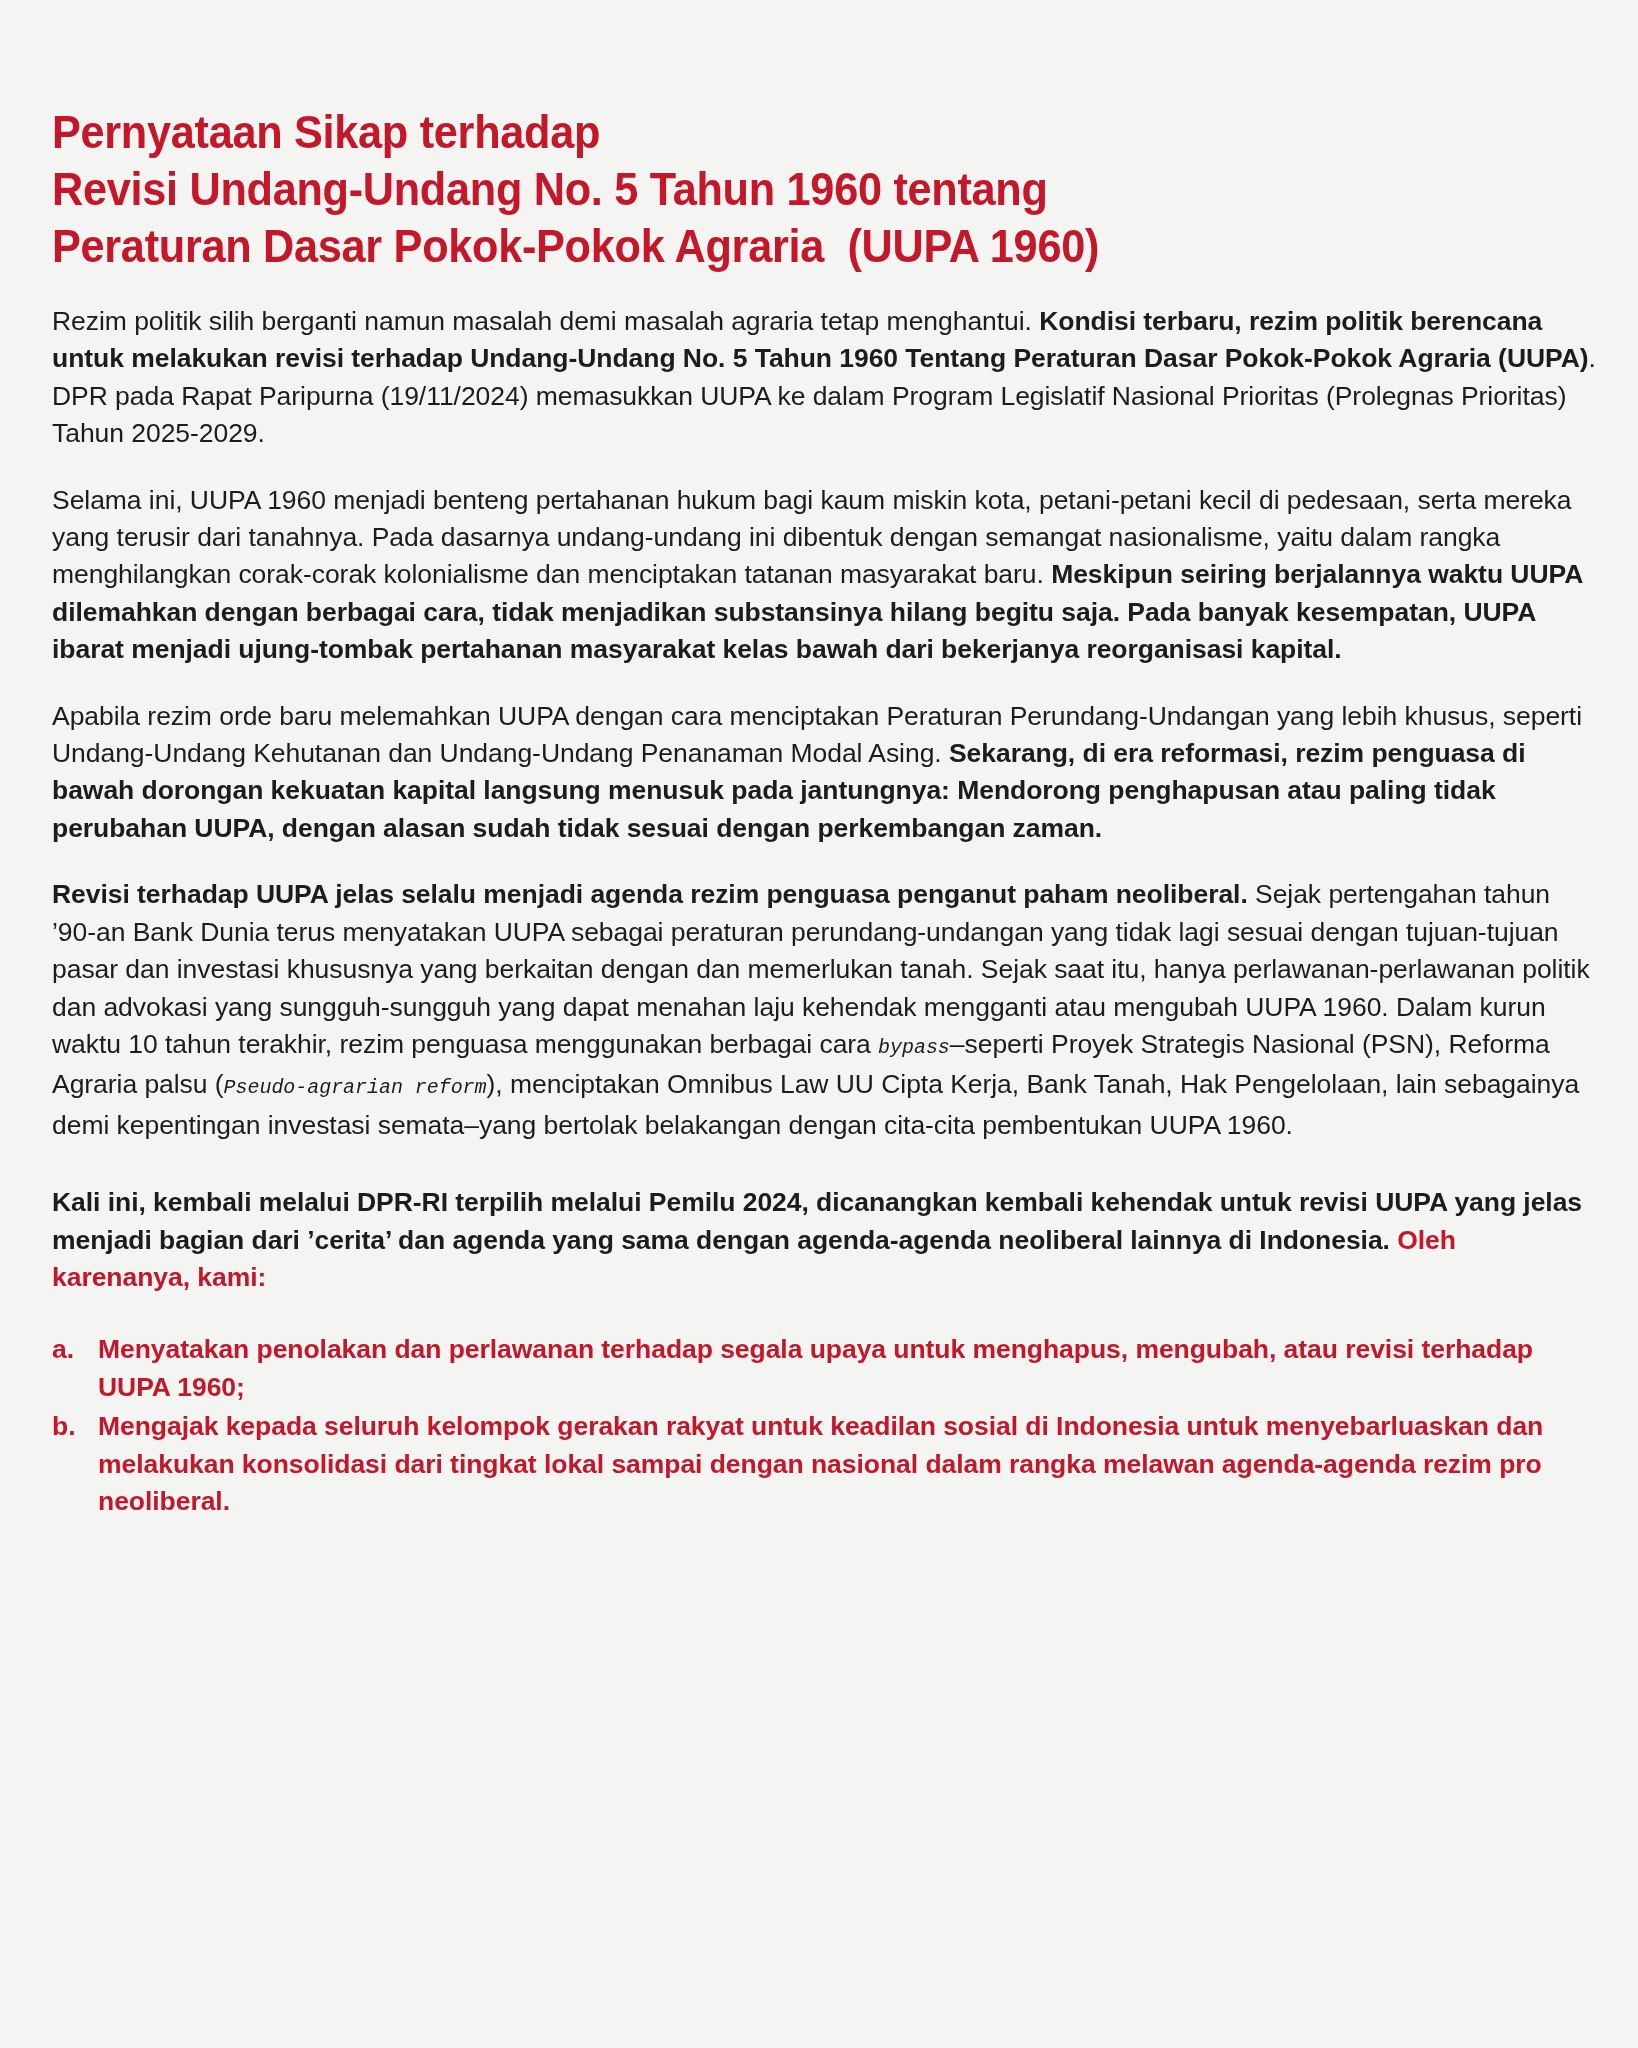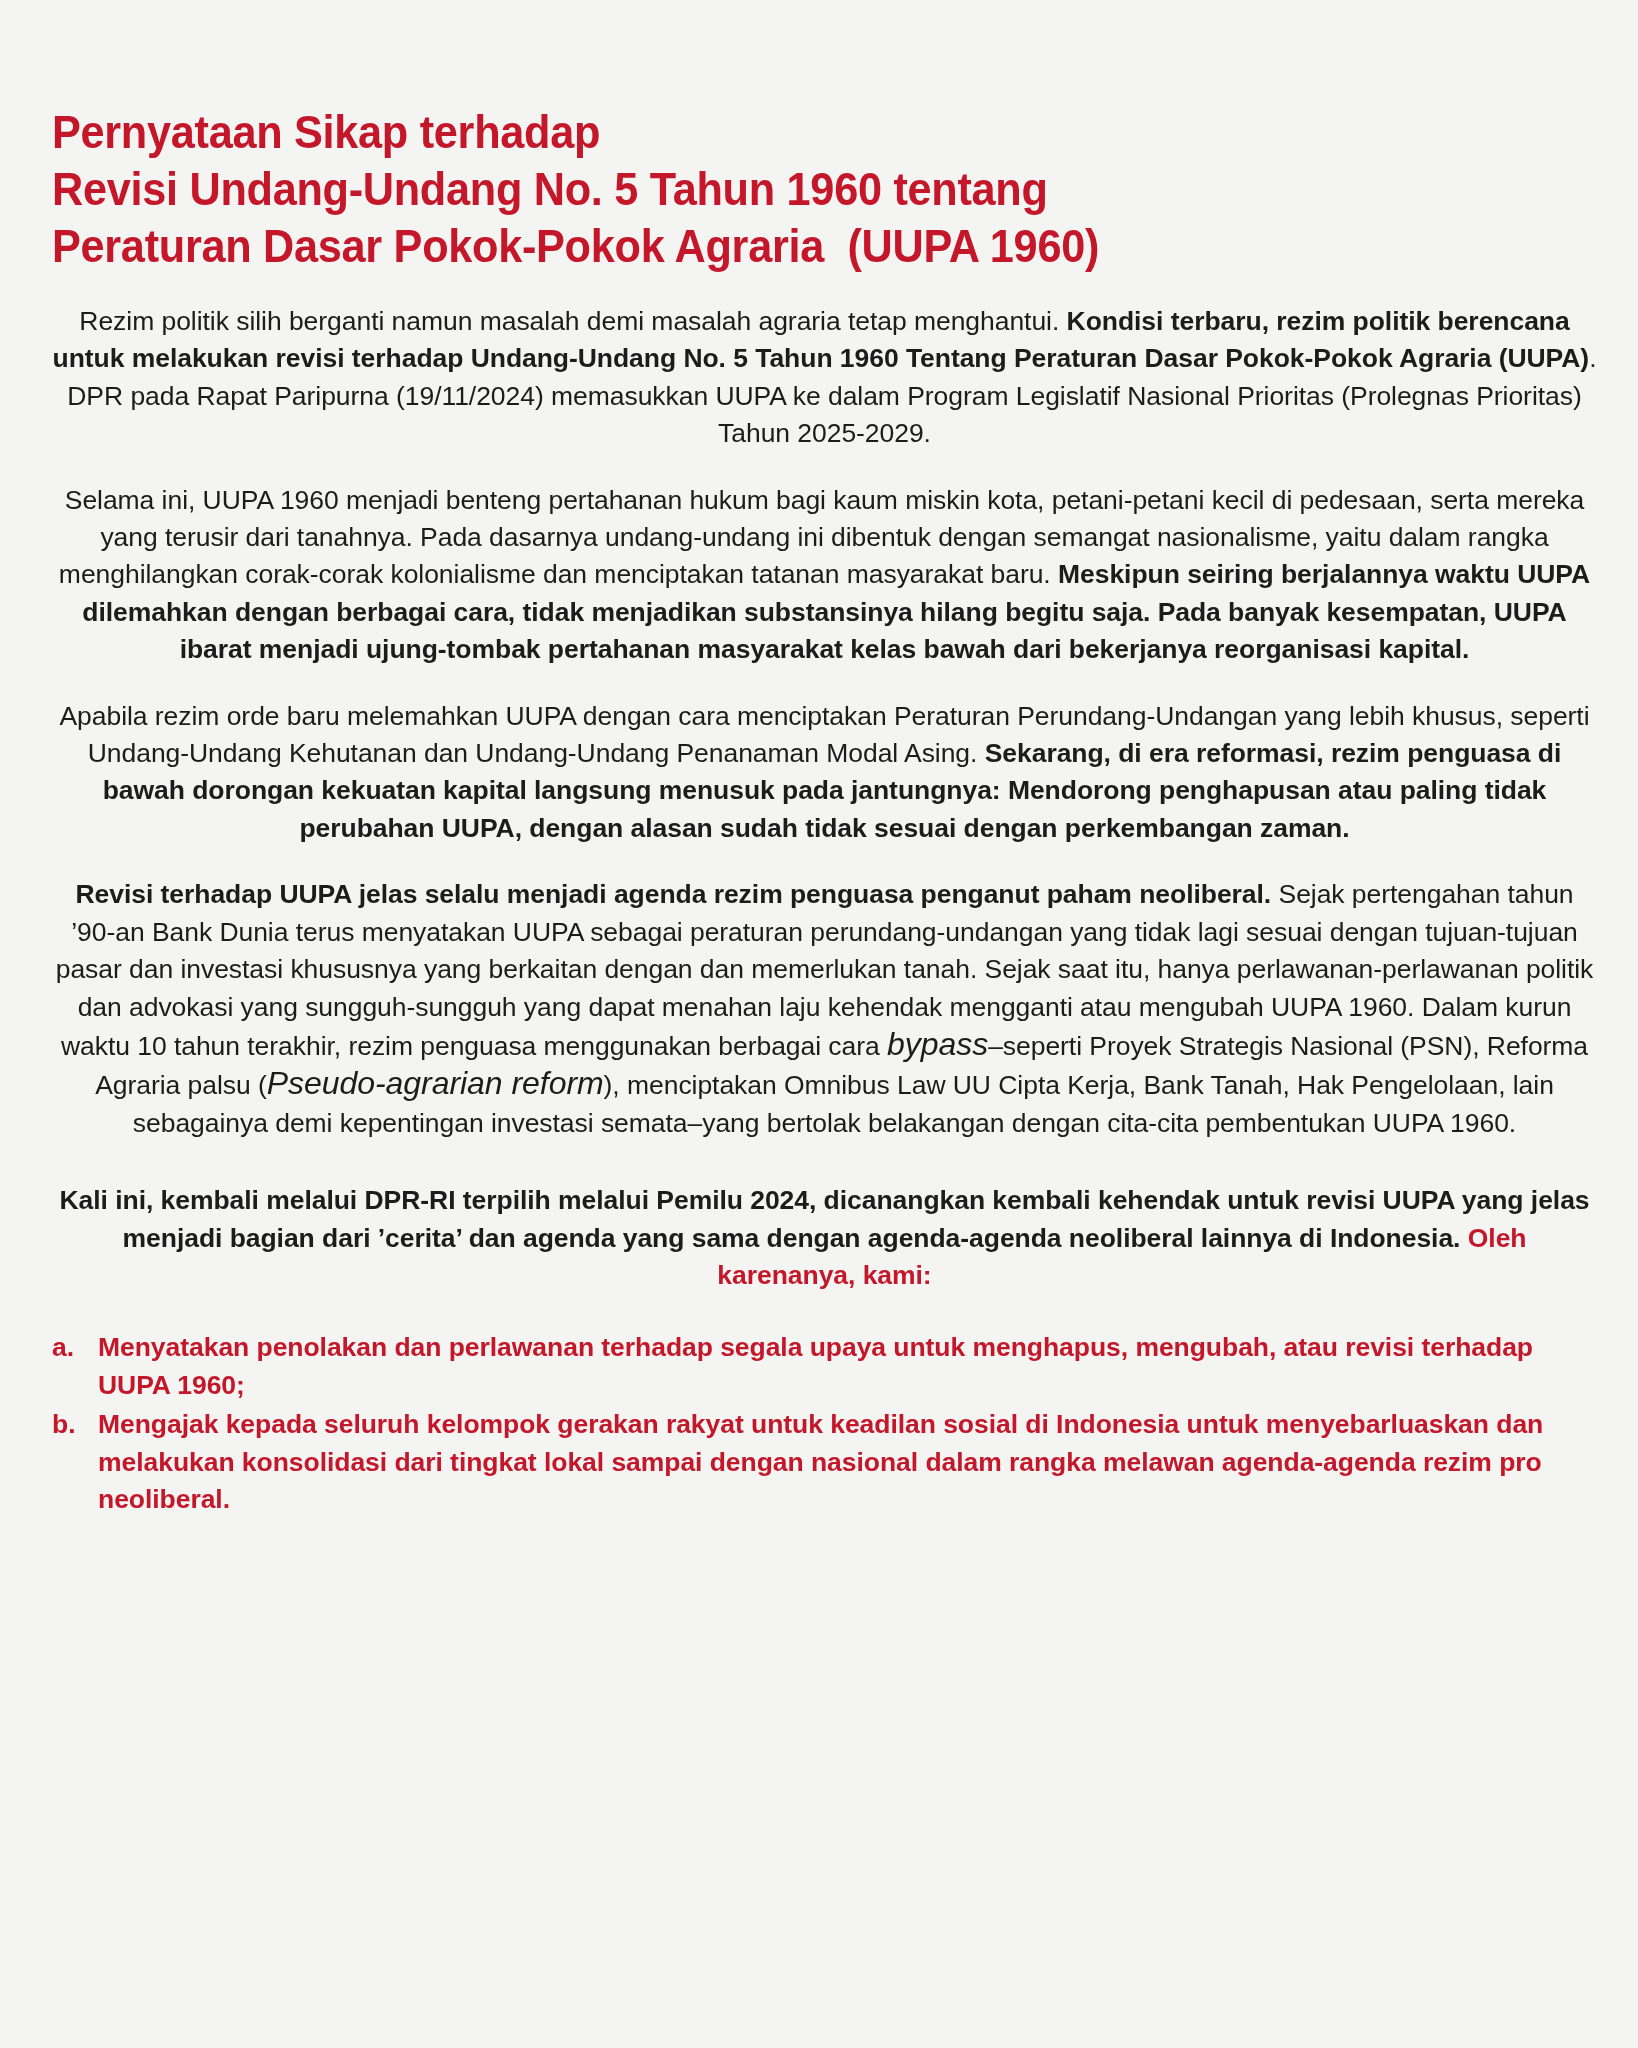--- a/index.html
+++ b/index.html
@@ -40,29 +40,28 @@
   .body-col {
     width: 1545px;
     color: #1c1c1c;
     font-size: 26.5px;
     line-height: 37.4px;
     letter-spacing: -0.05px;
   }
 
   .para {
     margin: 0 0 29px 0;
-    text-align: center;
   }
   .para:last-of-type { margin-bottom: 0; margin-top: 40px; }
 
   .b { font-weight: bold; }
   .i-serif {
-    font-family: Liberation Sans, sans-serif;
+    font-family: Liberation Mono, monospace;
     font-style: italic;
-    font-size: 32px;
+    font-size: 20px;
     margin-top: 16px;
   }
   .red { color: #c4172a; font-weight: bold; }
 
   
   .claims {
     margin: 35px 0 0 0;
     padding: 0;
     list-style: none;
     color: #c4172a;

